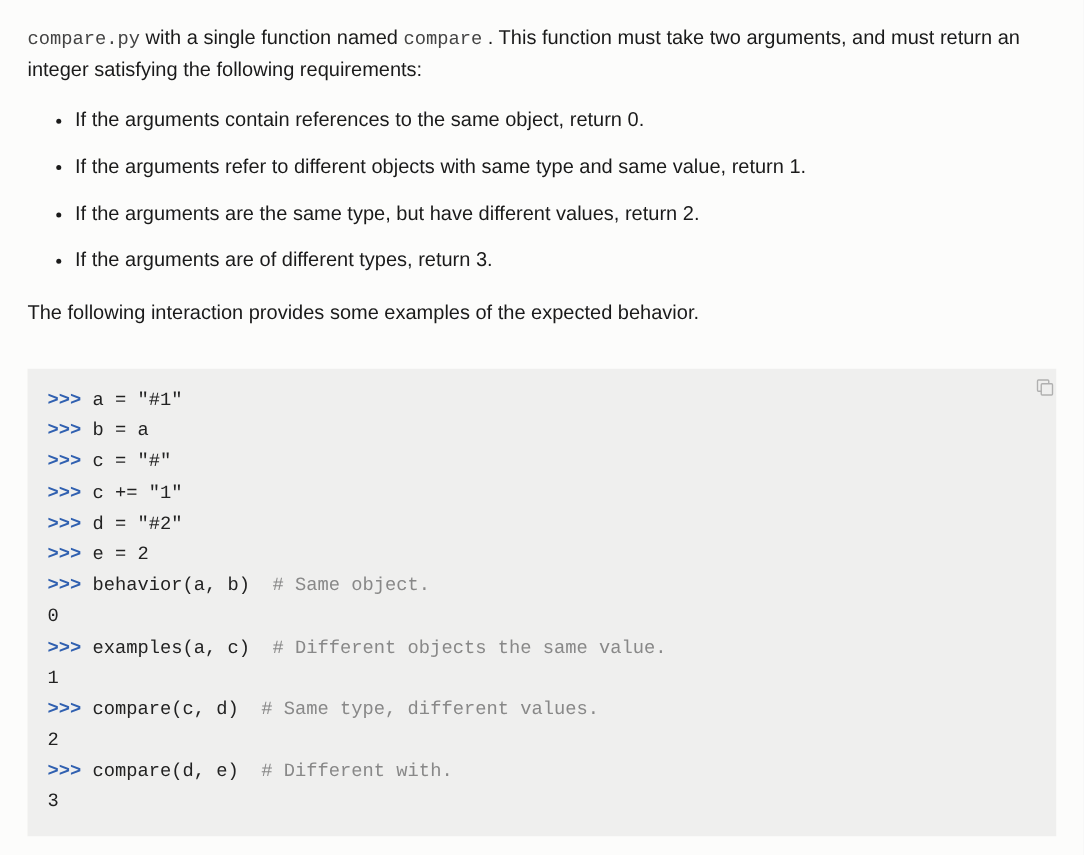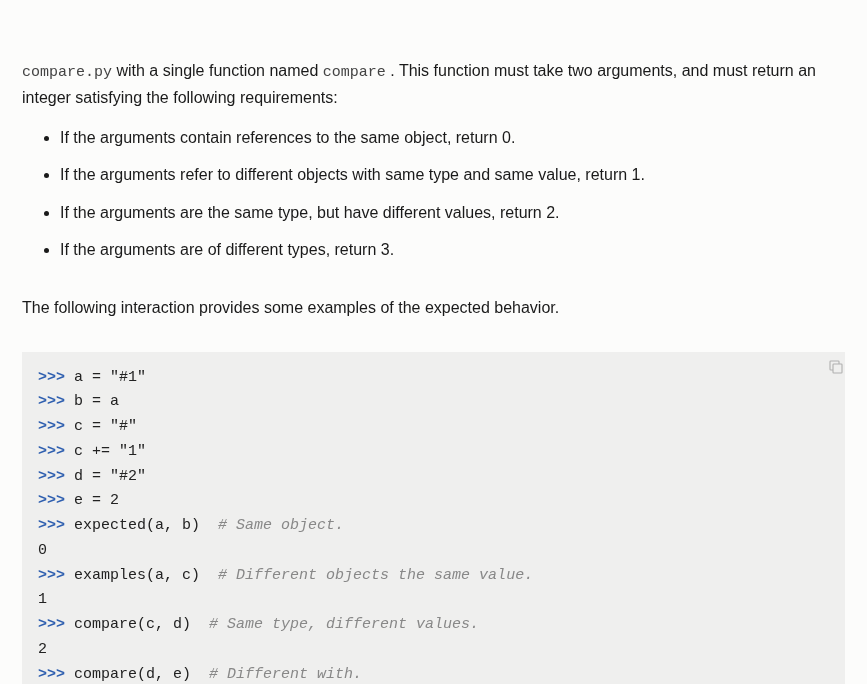--- a/index.html
+++ b/index.html
@@ -10,31 +10,30 @@
       padding: 18px 22px;
       font-family: Arial, Helvetica, sans-serif;
       font-size: 16px;
       line-height: 1.6;
       color: #1a1a1a;
       background: #fcfcfb;
       width: 867px;
     }
     .intro {
       margin-bottom: 14px;
-      margin-top: 40px;
     }
     code.inline {
       font-family: "Courier New", Courier, monospace;
       font-size: 15px;
       color: #444;
     }
     ul.req {
       list-style: disc;
       padding-left: 38px;
-      margin: 10px 0 32px 0;
+      margin: 10px 0 16px 0;
     }
     ul.req li {
       margin-bottom: 12px;
     }
     .lead {
       margin: 10px 0 31px 0;
     }
     pre.codeblock {
       background: #efefee;
       padding: 14px 16px;
@@ -48,21 +47,20 @@
     }
     .prompt {
       color: #3060b0;
       font-weight: bold;
     }
     .code-in {
       color: #222;
     }
     .comment {
       color: #888;
-      font-style: italic;
     }
     .out {
       color: #222;
     }
     .copy-icon {
       position: absolute;
       top: 6px;
       right: 0px;
       width: 18px;
       height: 18px;
@@ -94,20 +92,20 @@
 
 <pre class="codeblock"><span class="copy-icon"><svg viewBox="0 0 24 24">
         <rect x="8" y="8" width="12" height="12" rx="1"></rect>
         <path d="M16 8 V5 a1 1 0 0 0 -1 -1 H5 a1 1 0 0 0 -1 1 v10 a1 1 0 0 0 1 1 h3"></path>
       </svg></span><span id="code-lines"><span class="prompt">&gt;&gt;&gt;</span> <span class="code-in">a = "#1"</span>
 <span class="prompt">&gt;&gt;&gt;</span> <span class="code-in">b = a</span>
 <span class="prompt">&gt;&gt;&gt;</span> <span class="code-in">c = "#"</span>
 <span class="prompt">&gt;&gt;&gt;</span> <span class="code-in">c += "1"</span>
 <span class="prompt">&gt;&gt;&gt;</span> <span class="code-in">d = "#2"</span>
 <span class="prompt">&gt;&gt;&gt;</span> <span class="code-in">e = 2</span>
-<span class="prompt">&gt;&gt;&gt;</span> <span class="code-in">expected(a, b)</span>  <span class="comment"># Same object.</span>
+<span class="prompt">&gt;&gt;&gt;</span> <span class="code-in">behavior(a, b)</span>  <span class="comment"># Same object.</span>
 <span class="out">0</span>
 <span class="prompt">&gt;&gt;&gt;</span> <span class="code-in">examples(a, c)</span>  <span class="comment"># Different objects the same value.</span>
 <span class="out">1</span>
 <span class="prompt">&gt;&gt;&gt;</span> <span class="code-in">compare(c, d)</span>  <span class="comment"># Same type, different values.</span>
 <span class="out">2</span>
 <span class="prompt">&gt;&gt;&gt;</span> <span class="code-in">compare(d, e)</span>  <span class="comment"># Different with.</span>
 <span class="out">3</span></span></pre>
 
 </body></html>

